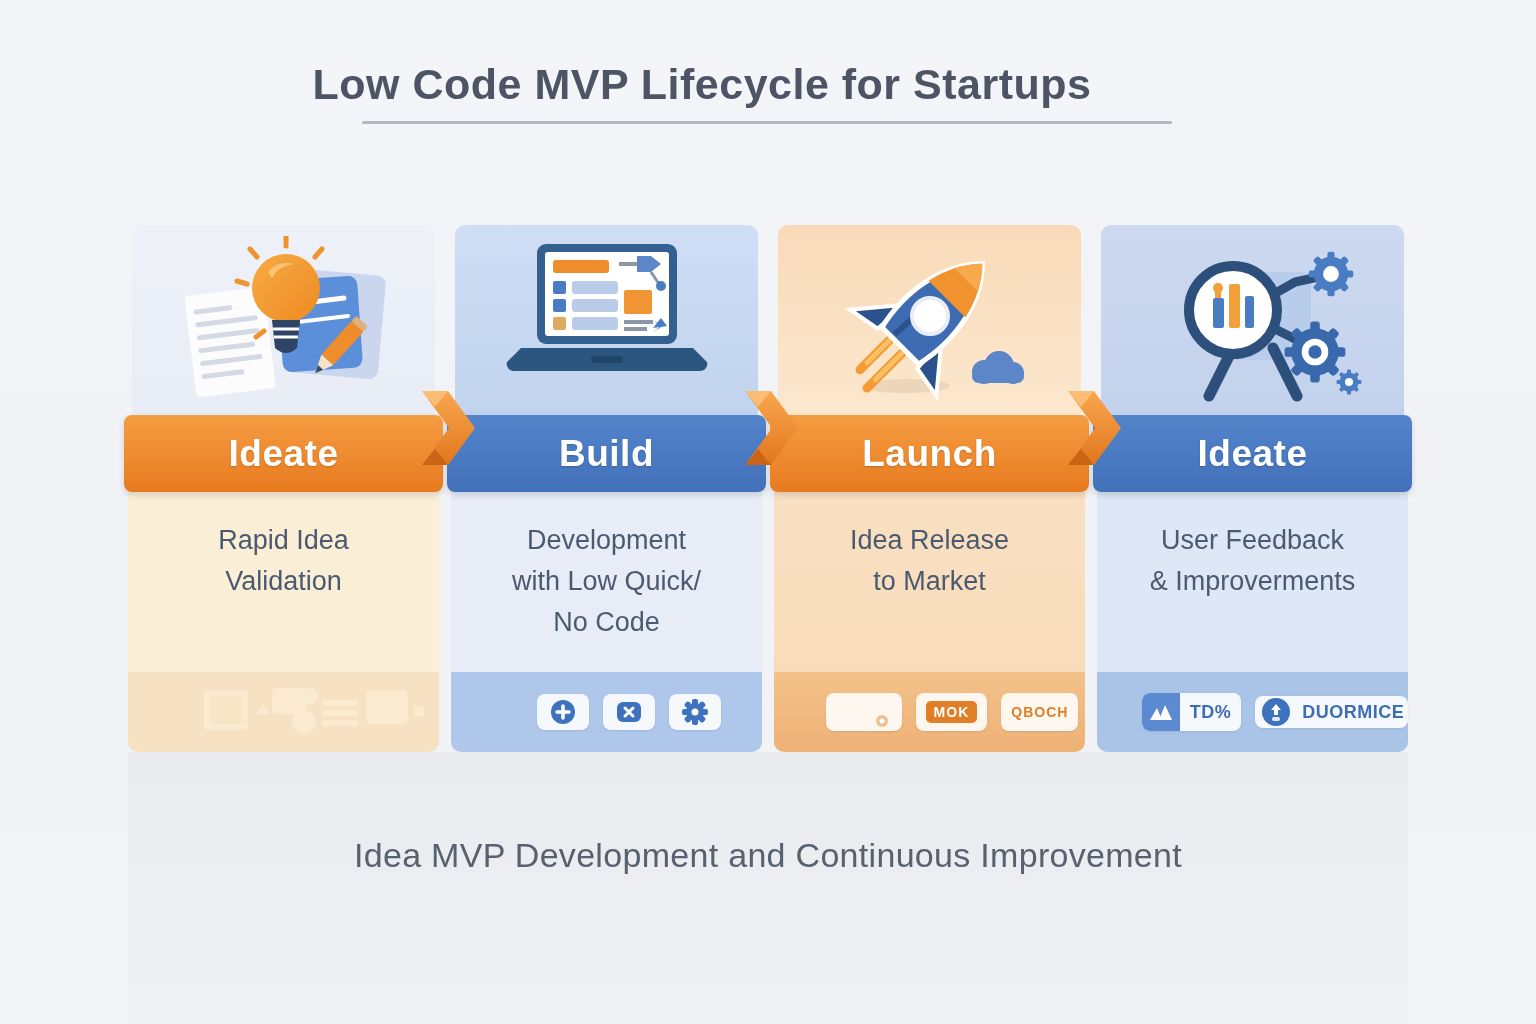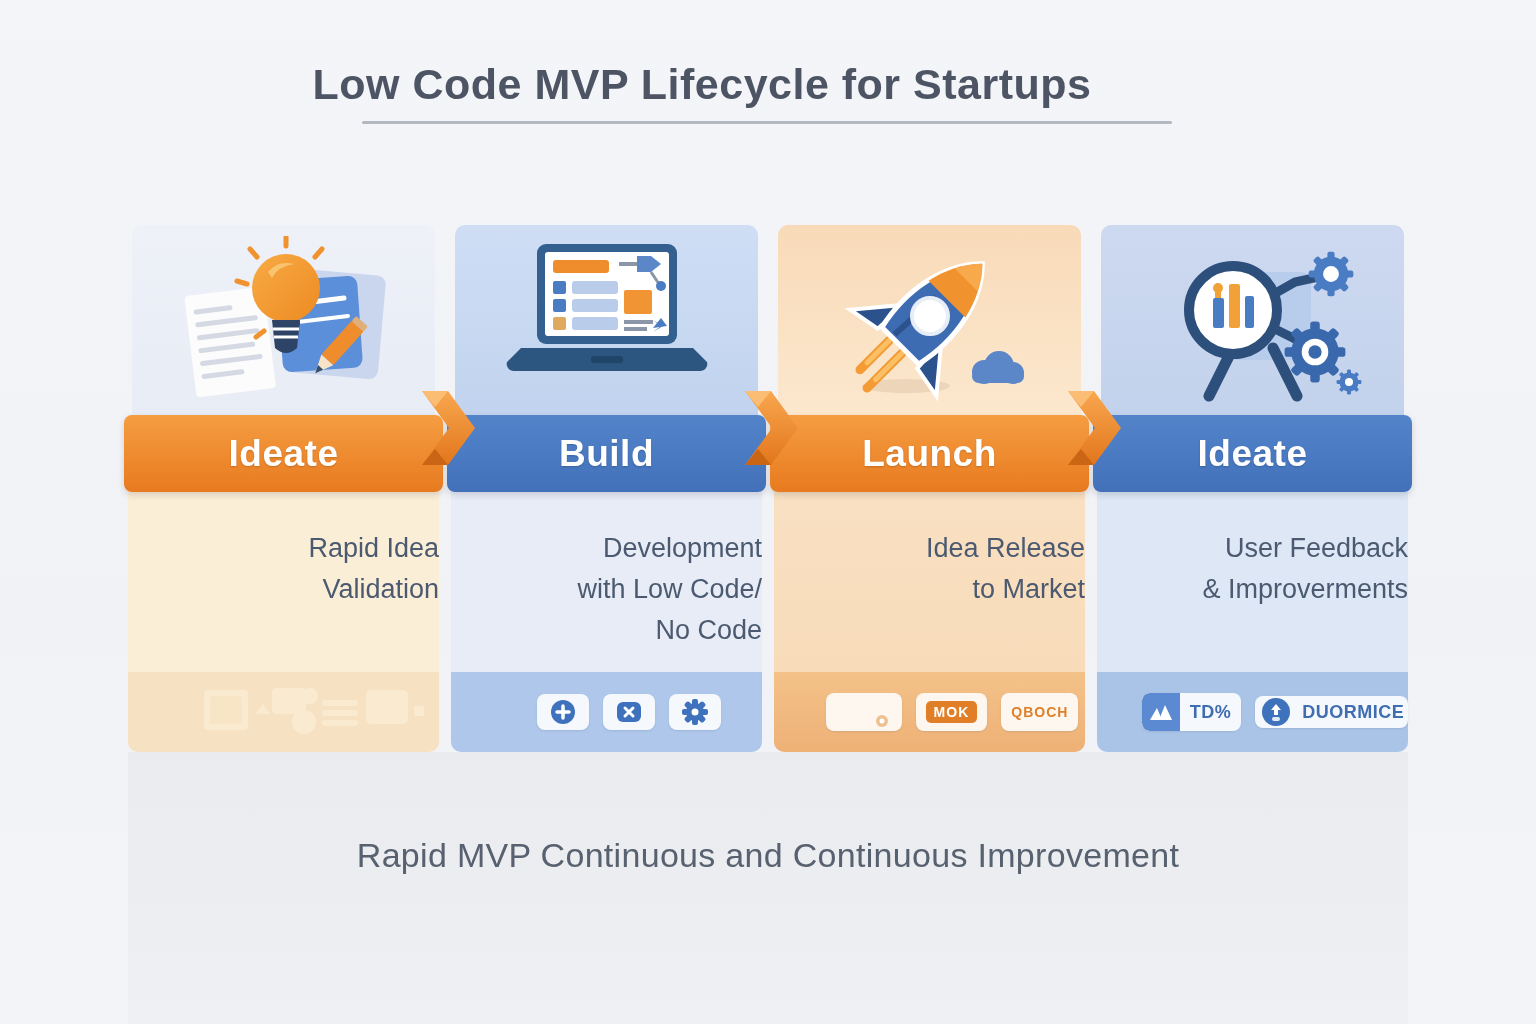--- a/index.html
+++ b/index.html
@@ -36,22 +36,22 @@
   .band{
     height:77px;display:flex;align-items:center;justify-content:center;
     border-radius:8px;margin:0 -4px;position:relative;z-index:2;
     box-shadow:0 3px 6px rgba(60,60,80,.18);
   }
   .band h2{
     margin:0;color:#ffffff;font-size:37px;font-weight:bold;letter-spacing:.5px;
     text-shadow:0 1px 2px rgba(0,0,0,.18);
   }
   .desc{
-    height:180px;box-sizing:border-box;padding-top:36px;margin:0 0;
-    text-align:right;font-size:27px;line-height:41px;color:#4b5a70;
+    height:180px;box-sizing:border-box;padding-top:28px;margin:0 0;
+    text-align:center;font-size:27px;line-height:41px;color:#4b5a70;
   }
   .strip{
     height:80px;display:flex;align-items:center;justify-content:center;gap:14px;
     border-radius:0 0 10px 10px;
     padding-left:45px;
   }
 
   
   .c1 .icon-area{background:linear-gradient(180deg,#eef1f8,#e8ecf5);}
   .c1 .band{background:linear-gradient(180deg,#f59d42,#e87a1f);}
@@ -227,21 +227,21 @@
 
           <path d="M30 112 h172 l14 14 a7 7 0 0 1 -7 9 H23 a7 7 0 0 1 -7 -9 z" fill="#2c5580"></path>
           <rect x="100" y="120" width="32" height="7" rx="3" fill="#1f4668"></rect>
         </svg>
       </div>
       <div class="band">
         <h2>Build</h2>
       </div>
       <div class="desc">
         <div>Development</div>
-        <div>with Low Code/</div>
+        <div>with Low Quick/</div>
         <div>No Code</div>
       </div>
       <div class="strip">
         <div class="chip chip-sq">
           <svg width="28" height="28" viewBox="0 0 28 28">
             <circle cx="14" cy="14" r="12" fill="#3e72bd"></circle>
             <path d="M14 8 v12 M8 14 h12" stroke="#ffffff" stroke-width="3.5" stroke-linecap="round"></path>
           </svg>
         </div>
         <div class="chip chip-sq">
@@ -450,16 +450,16 @@
           </defs>
         <polygon points="5,0 31,0 58,37 31,74 5,74 32,37" fill="url(#ag3)"></polygon>
         <polygon points="5,0 31,0 18,16" fill="#fbbd74"></polygon>
         <polygon points="5,74 31,74 18,58" fill="#c96514"></polygon>
       </svg>
     </div>
 
   </div>
 
   <div class="footer-panel">
-    <p class="footer-caption">Rapid MVP Continuous and Continuous Improvement</p>
+    <p class="footer-caption">Idea MVP Development and Continuous Improvement</p>
   </div>
 
 </div>
 
 </body></html>

